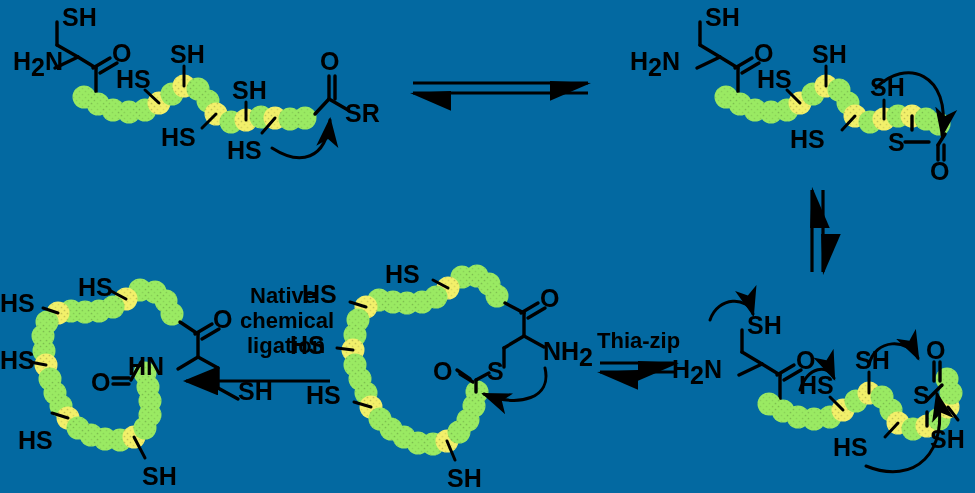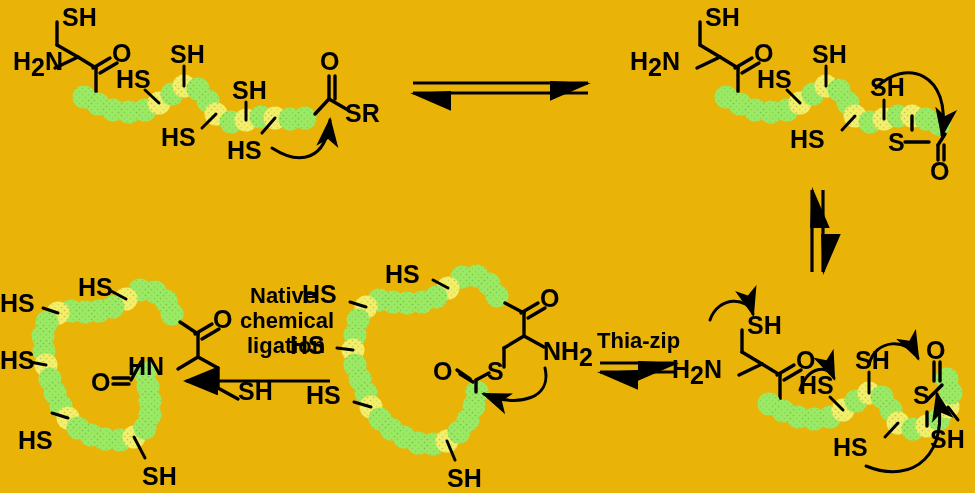--- a/index.html
+++ b/index.html
@@ -7,21 +7,21 @@
     padding: 0;
     background: #ffffff;
   }
   body {
     font-family: "Liberation Sans", sans-serif;
   }
   #scheme-root {
     position: relative;
     width: 975px;
     height: 493px;
-    background: #eab308;
+    background: #0369a1;
     overflow: hidden;
   }
   svg.scheme {
     display: block;
     width: 975px;
     height: 493px;
   }
   text.chem {
     font-family: "Liberation Sans", sans-serif;
     font-size: 25px;

